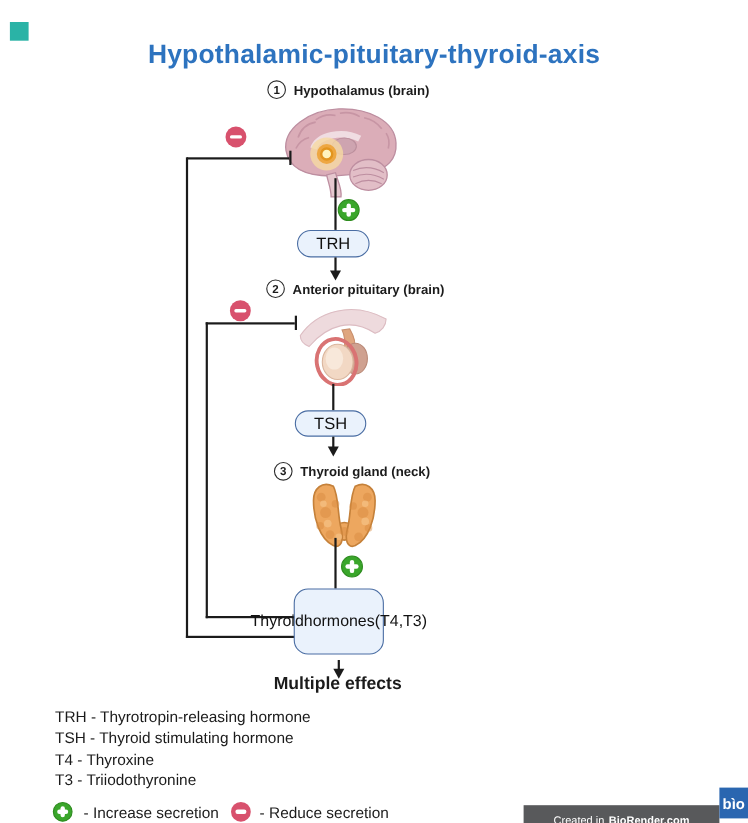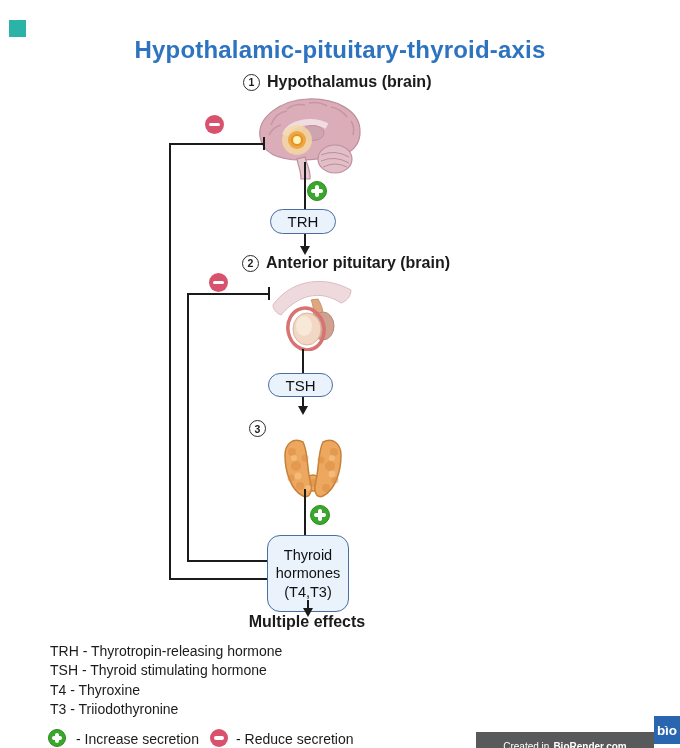--- a/index.html
+++ b/index.html
@@ -9,38 +9,38 @@
 
   .teal-square { position:absolute; left:9px; top:8px; width:17px; height:17px; background:#2ab3a6; }
 
   .title { position:absolute; left:0; right:0; top:24px; text-align:center;
            font-size:24px; font-weight:bold; color:#2d73bf; letter-spacing:0.2px; }
 
   .step-row { position:absolute; display:flex; align-items:center; gap:7px; }
   .stepnum { width:17px; height:17px; border:1.7px solid #2b2b2b; border-radius:50%;
              display:flex; align-items:center; justify-content:center;
              font-size:10.5px; font-weight:bold; color:#1b1b1b; background:#fff; flex:0 0 auto; }
-  .step-label { font-size:16px; font-weight:bold; white-space:nowrap; }
+  .step-label { font-size:12px; font-weight:bold; white-space:nowrap; }
 
   .vline, .hline { position:absolute; background:#1b1b1b; }
   .vline { width:2px; }
   .hline { height:2px; }
   .endbar { position:absolute; width:2px; height:13px; background:#1b1b1b; }
   .arrowhead { position:absolute; width:0; height:0;
                border-left:5px solid transparent; border-right:5px solid transparent;
                border-top:9px solid #1b1b1b; }
 
   .pill { position:absolute; background:#eaf2fc; border:1.5px solid #4a6da3; border-radius:14px;
           display:flex; align-items:center; justify-content:center; font-size:15px; color:#111; }
   .trh-pill { left:270px; top:197px; width:66px; height:25px;justify-content:center; }
   .tsh-pill { left:268px; top:361px; width:65px; height:24px; }
 
-  .hormones-box { position:absolute; left:267px; top:523px; width:82px; height:77px;
+  .hormones-box { position:absolute; left:267px; top:523px; width:82px; height:60px;
                   background:#eaf2fc; border:1.5px solid #4a6da3; border-radius:13px;
-                  display:flex; flex-direction:column; align-items:center; justify-content:center;
+                  display:flex; flex-direction:row; align-items:center; justify-content:center;
                   font-size:14.5px; line-height:18.5px; color:#111; }
 
   .multiple-effects { position:absolute; left:232px; top:601px; width:150px; text-align:center;
                       font-size:16px; font-weight:bold; }
 
   .icon-plus { position:absolute; width:20px; height:20px; background:#3aa62b;
                border:1.5px solid #2e8c1f; border-radius:50%; }
   .icon-plus .bar-h { position:absolute; left:3px; right:3px; top:50%; margin-top:-1.75px;
                       height:3.5px; background:#fff; border-radius:2px; }
   .icon-plus .bar-v { position:absolute; top:3px; bottom:3px; left:50%; margin-left:-1.75px;
@@ -146,20 +146,21 @@
 
   <div class="pill tsh-pill">
     <span>TSH</span>
   </div>
 
   <div class="vline" style="left:302px; top:385px; height:10px;"></div>
   <div class="arrowhead" style="left:298px; top:394px;"></div>
 
   <div class="step-row" style="left:249px; top:408px;">
     <span class="stepnum">3</span>
+    <span class="step-label">Thyroid gland (neck)</span>
   </div>
 
   <svg class="svg-art" style="left:278px; top:426px;" width="70" height="63" viewBox="0 0 70 63">
     <ellipse cx="35" cy="45" rx="9" ry="8" fill="#eda75f" stroke="#c5813a" stroke-width="1.5"></ellipse>
     <path d="M25,4 C15,-1 7,6 7,17 C7,34 13,52 25,58 C32,61 35,53 32,42 C29,31 30,13 25,4 Z" fill="#eda75f" stroke="#c5813a" stroke-width="1.5"></path>
     <path d="M45,4 C55,-1 63,6 63,17 C63,34 57,52 45,58 C38,61 35,53 38,42 C41,31 40,13 45,4 Z" fill="#eda75f" stroke="#c5813a" stroke-width="1.5"></path>
     <circle cx="14" cy="14" r="4" fill="#d68a3e" opacity="0.45"></circle>
     <circle cx="18" cy="28" r="5" fill="#d68a3e" opacity="0.45"></circle>
     <circle cx="13" cy="40" r="3.5" fill="#d68a3e" opacity="0.45"></circle>
     <circle cx="22" cy="48" r="4" fill="#d68a3e" opacity="0.45"></circle>

